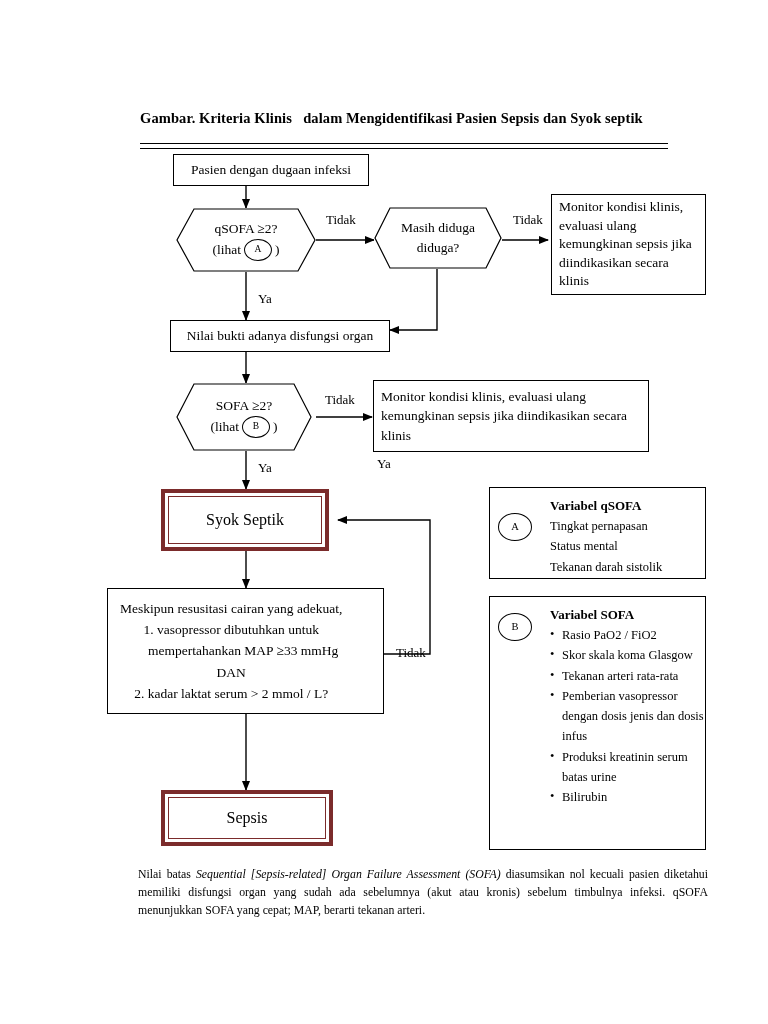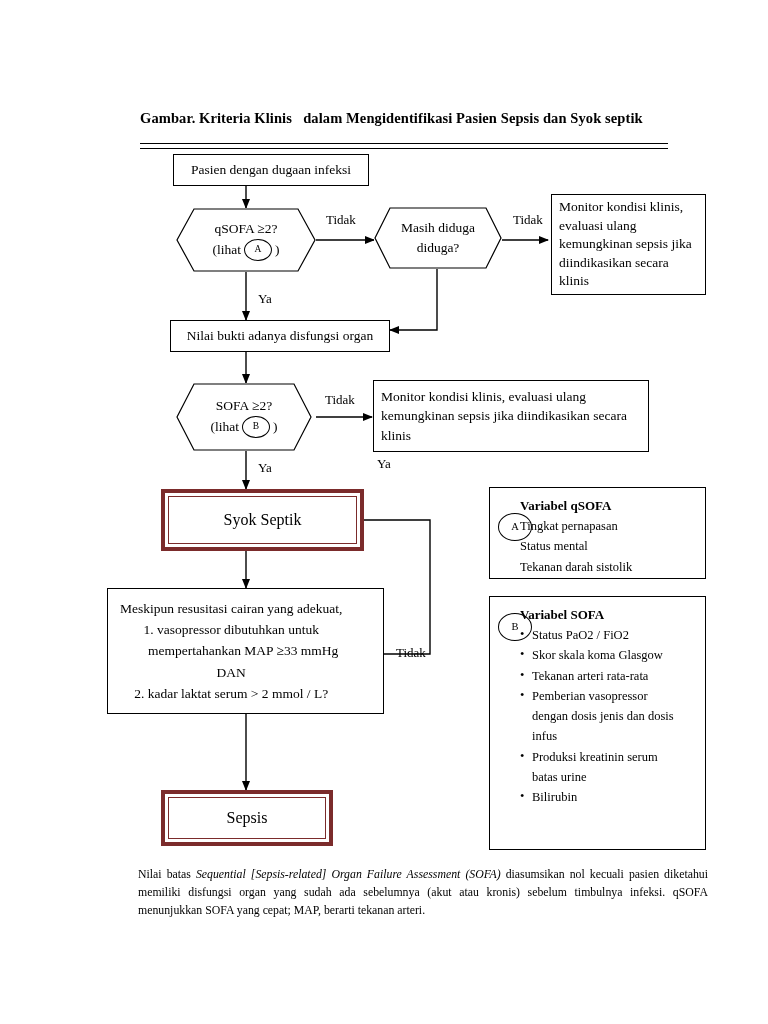--- a/index.html
+++ b/index.html
@@ -137,21 +137,21 @@
     background: #fff;
     font-size: 12.5px;
     line-height: 1.62;
   }
   .legend-circle {
     position: absolute;
     left: 8px;
   }
   .legend-body {
     position: absolute;
-    left: 30px;
+    left: 60px;
     right: 6px;
   }
   .legend-head {
     font-weight: bold;
     font-size: 13px;
   }
   .legend-item { white-space: nowrap; }
   .legend-item.bul { position: relative; padding-left: 12px; }
   .legend-item.bul::before {
     content: "\2022";
@@ -280,21 +280,21 @@
         <span class="circ">B</span>
         <span>)</span>
       </div>
     </div>
   </div>
 
   <div class="box" style="left:373px; top:380px; width:276px; height:72px; line-height:1.42;">
     <span>Monitor kondisi klinis, evaluasi ulang kemungkinan sepsis jika diindikasikan secara klinis</span>
   </div>
 
-  <div class="maroon" style="left:161px; top:489px; width:203px; height:62px;">
+  <div class="maroon" style="left:161px; top:489px; width:168px; height:62px;">
     <div class="maroon-inner">
       <span>Syok Septik</span>
     </div>
   </div>
 
   <div class="box box-left" style="left:107px; top:588px; width:277px; height:126px; padding:8px 12px;">
     <div class="crit">
       <div>Meskipun resusitasi cairan yang adekuat,</div>
       <div>1. vasopressor dibutuhkan untuk</div>
       <div class="ind">mempertahankan MAP ≥33 mmHg</div>
@@ -329,21 +329,21 @@
     </div>
   </div>
 
   <div class="legend" style="left:489px; top:596px; width:217px; height:254px;">
     <div class="legend-circle" style="top:16px;">
       <span class="circ circ-lg">B</span>
     </div>
     <div class="legend-body" style="top:7px;">
       <div class="legend-head">Variabel SOFA</div>
 
-      <div class="legend-item bul">Status PaO2 / FiO2</div>
+      <div class="legend-item bul">Rasio PaO2 / FiO2</div>
 
       <div class="legend-item bul">Skor skala koma Glasgow</div>
 
       <div class="legend-item bul">Tekanan arteri rata-rata</div>
 
       <div class="legend-item bul">Pemberian vasopressor</div>
       <div class="legend-sub">dengan dosis jenis dan dosis</div>
       <div class="legend-sub">infus</div>
 
       <div class="legend-item bul">Produksi kreatinin serum</div>

